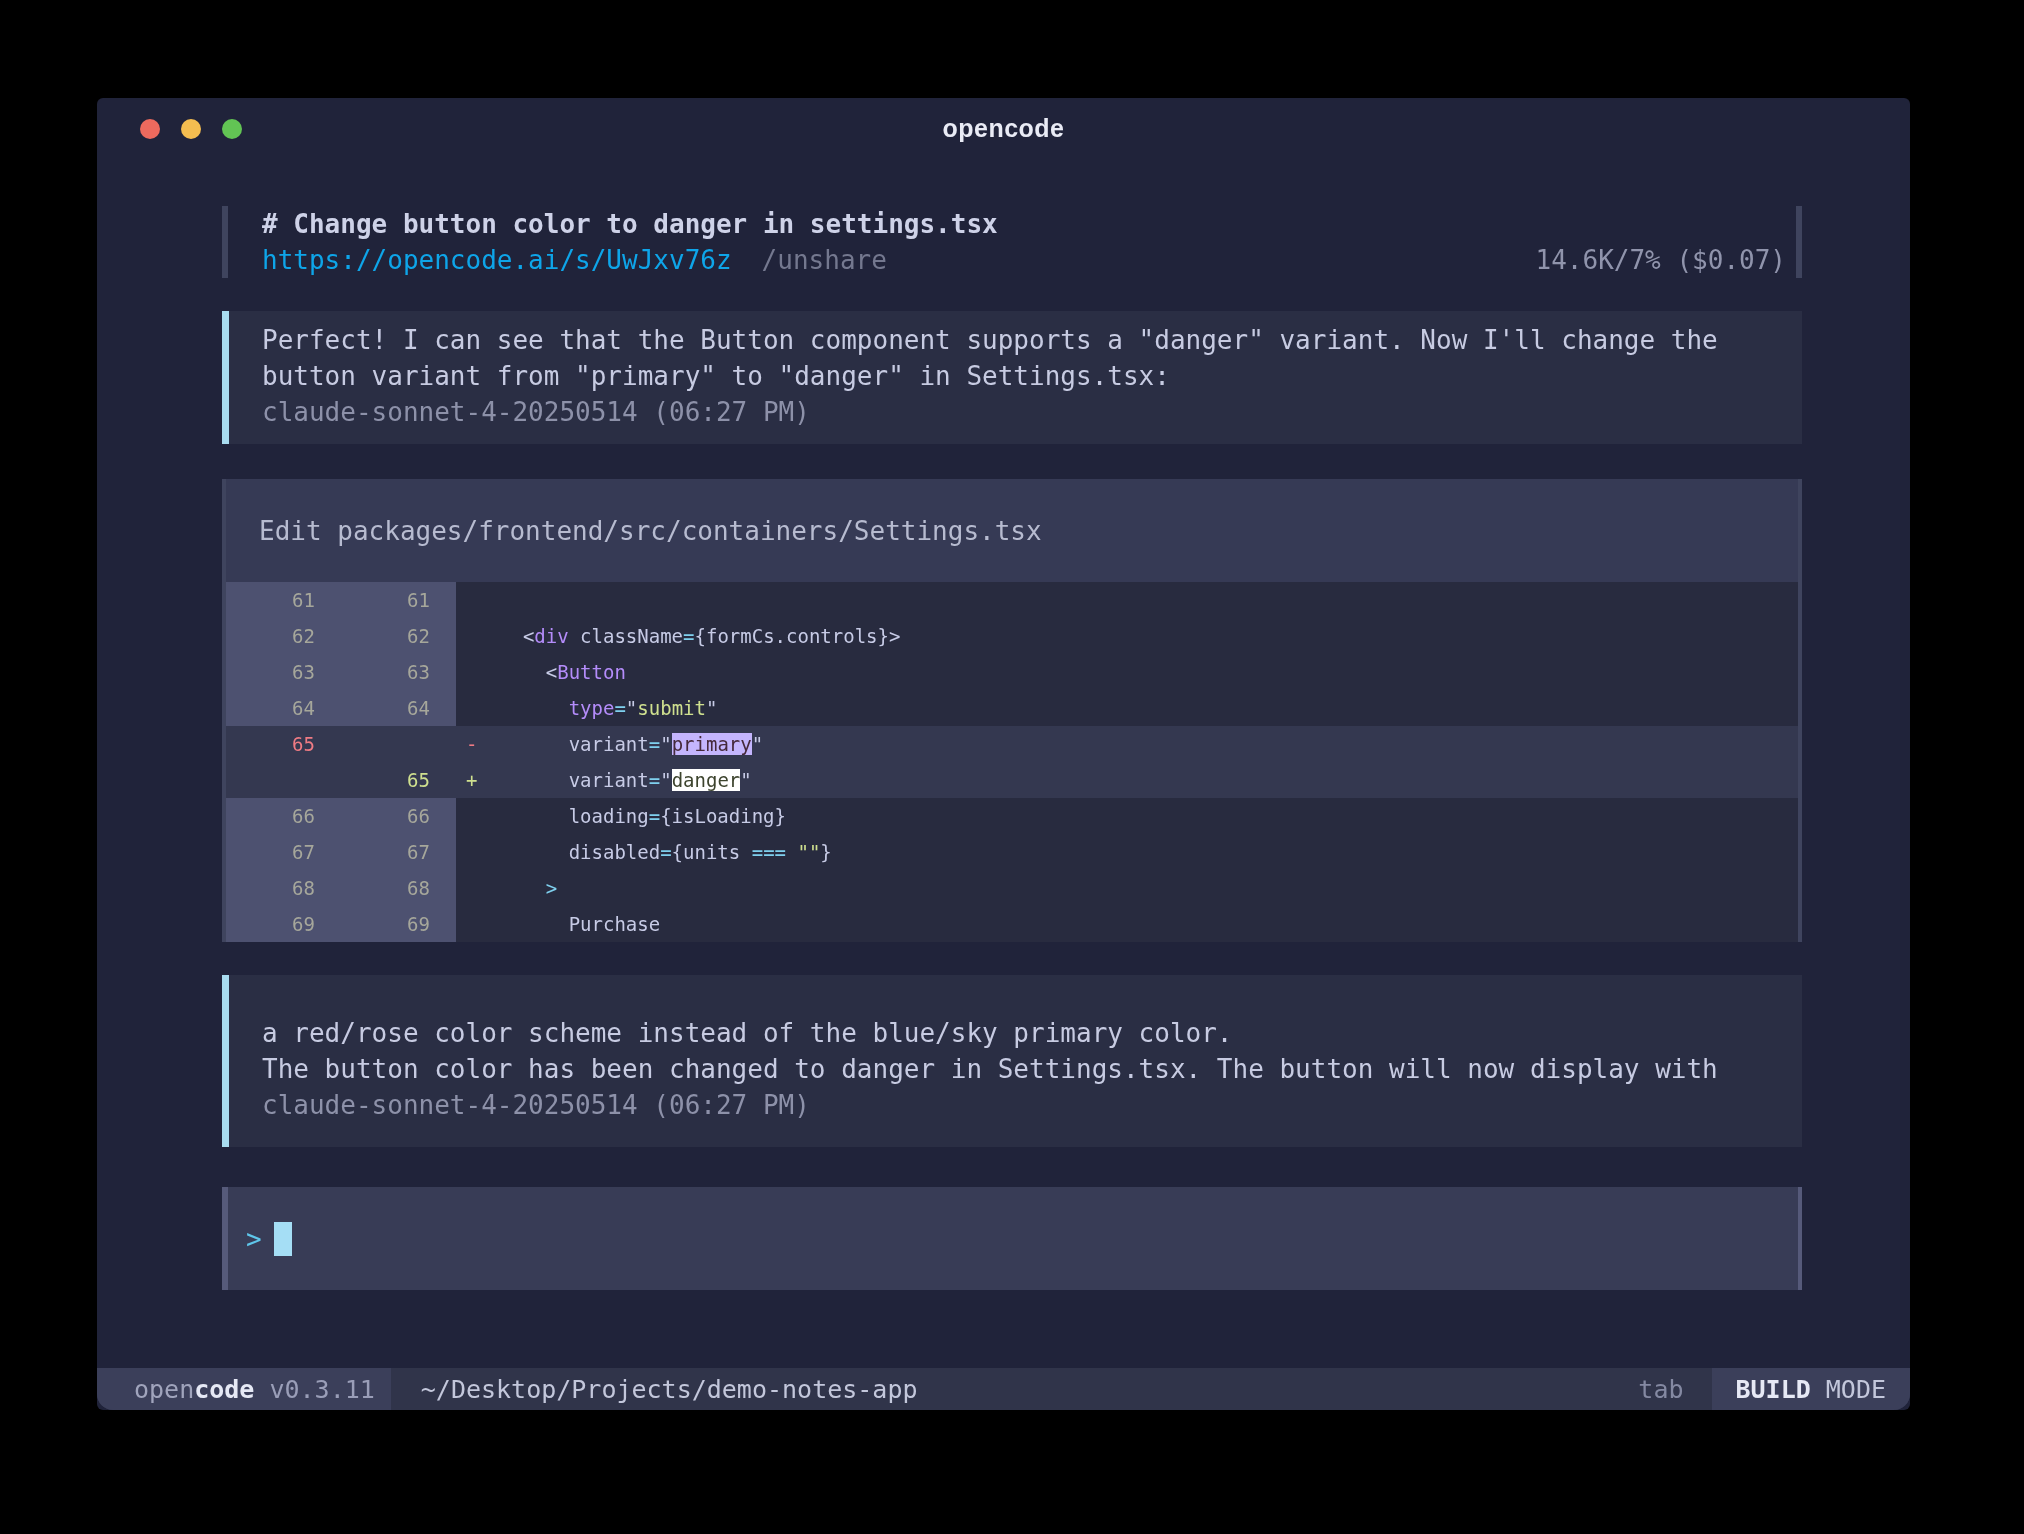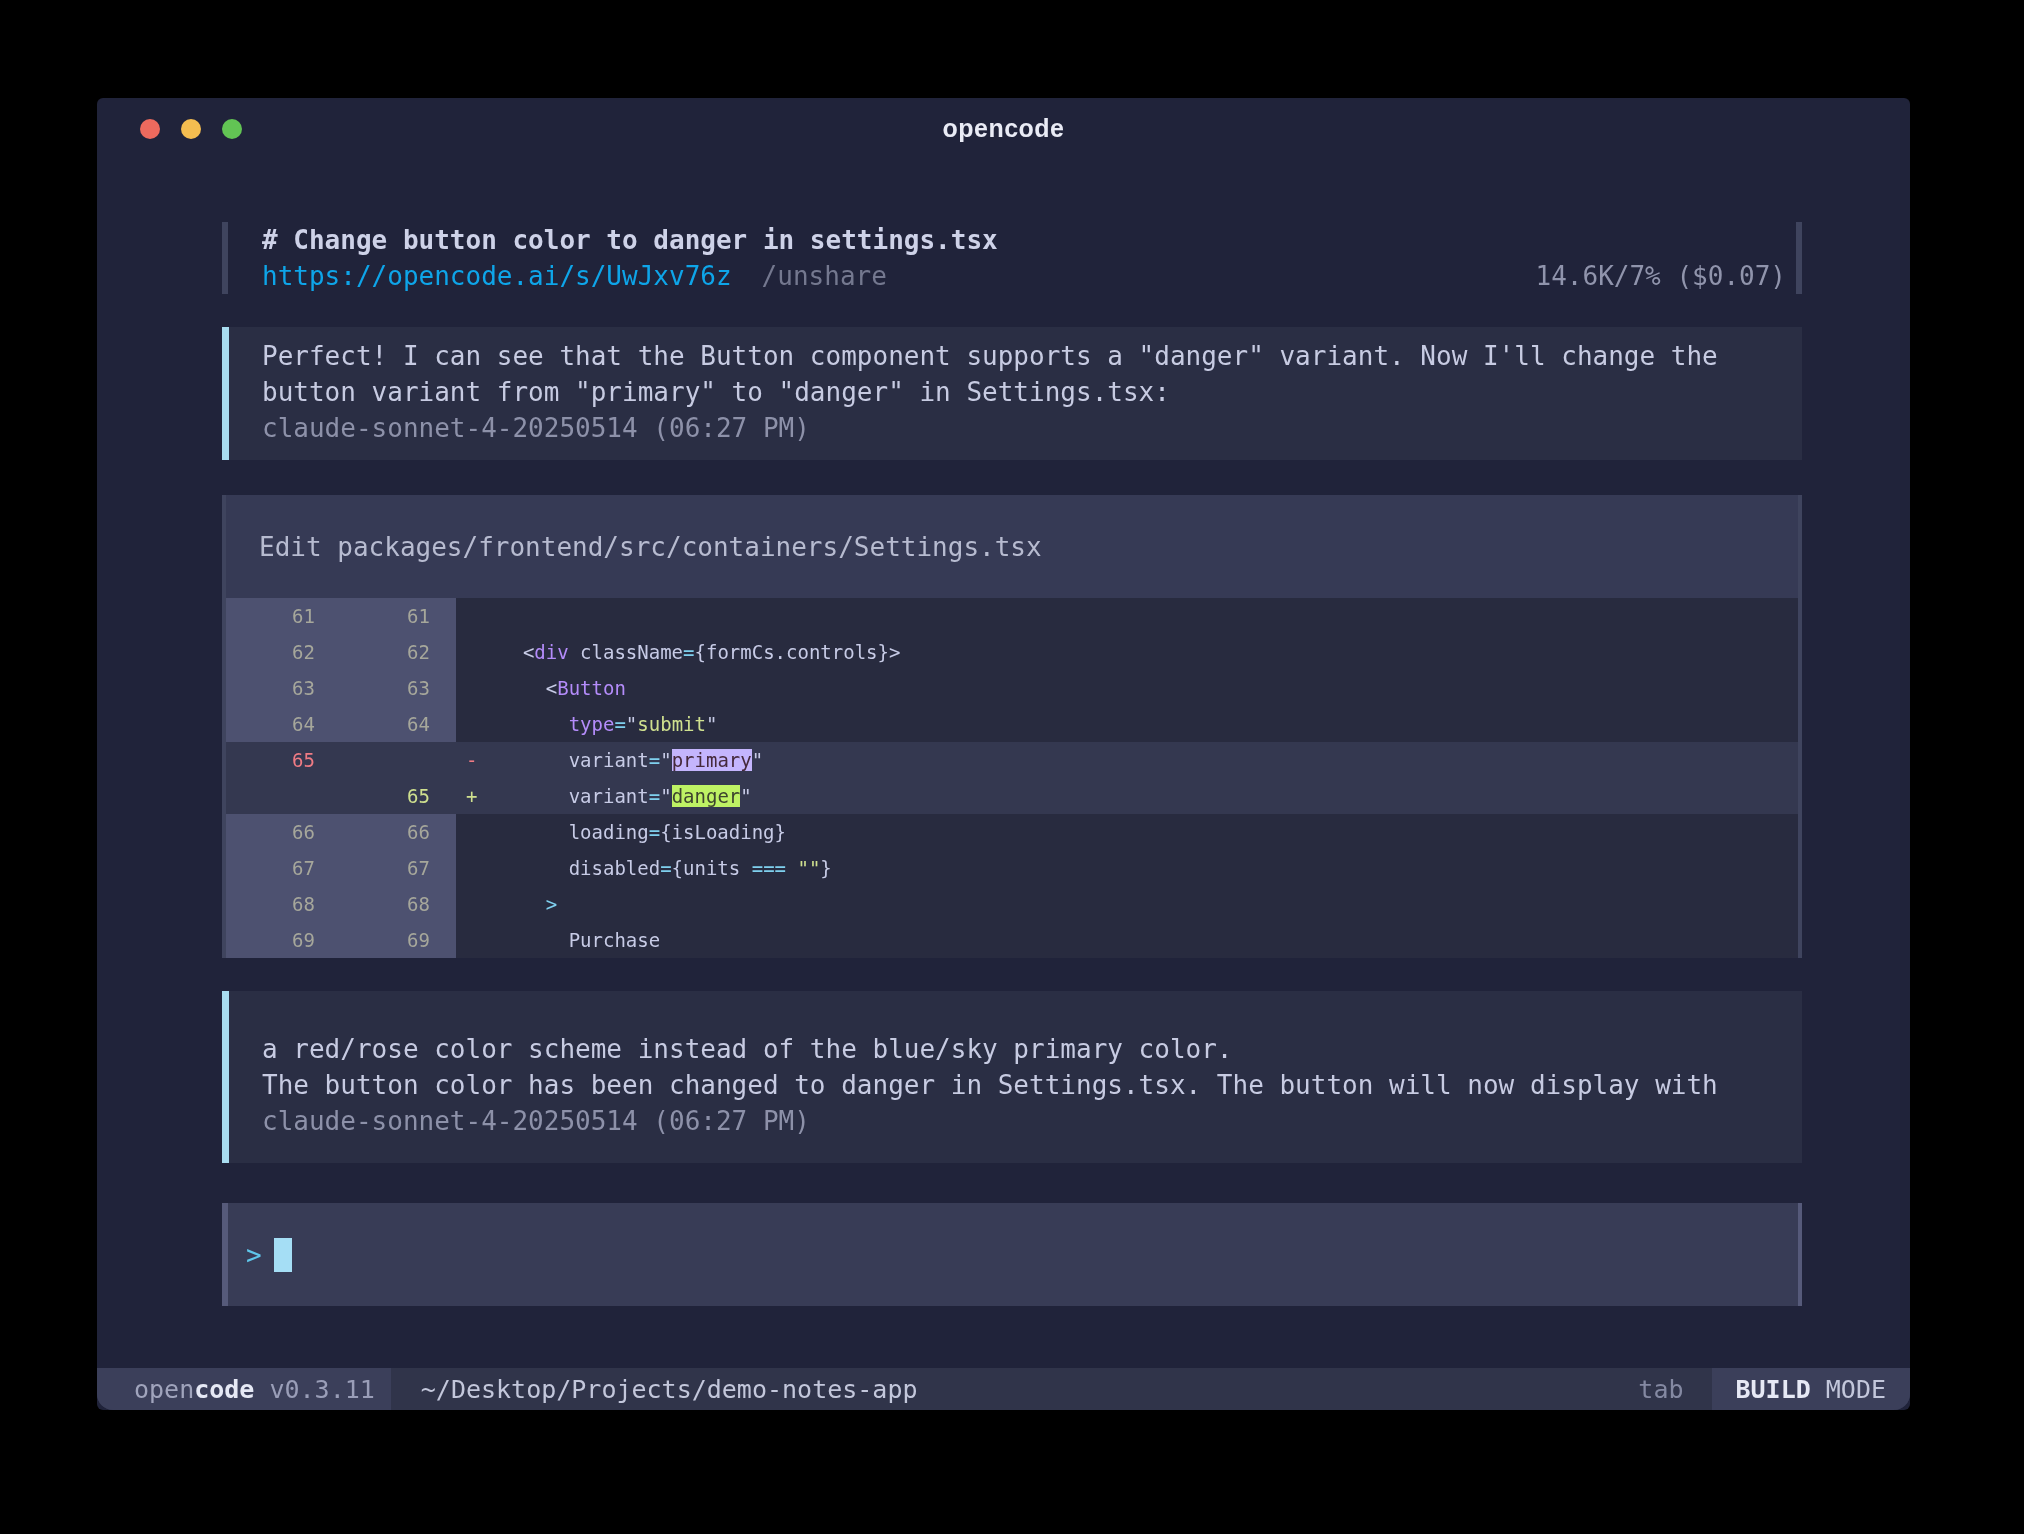--- a/index.html
+++ b/index.html
@@ -15,21 +15,21 @@
   
   .titlebar { position: relative; height: 60px; display: flex; align-items: center; justify-content: center; }
   .lights { position: absolute; left: 43px; top: 21px; display: flex; gap: 21px; }
   .light { width: 20px; height: 20px; border-radius: 50%; }
   .light.red { background: #ed6a5e; }
   .light.yellow { background: #f4bd50; }
   .light.green { background: #62c454; }
   .win-title { font-family: "Liberation Sans", sans-serif; font-weight: bold; font-size: 25px; color: #e9ebf5; letter-spacing: .5px; }
 
   
-  .content { position: absolute; left: 125px; top: 124px; width: 1580px; }
+  .content { position: absolute; left: 125px; top: 108px; width: 1580px; }
 
   .hdr-block {
     border-left: 6px solid #3f445e; border-right: 6px solid #3f445e;
     padding: 0 10px 0 34px; height: 72px;
   }
   .hdr-title { font-size: 26px; line-height: 36px; font-weight: bold; color: #ced2e8; }
   .hdr-sub { display: flex; justify-content: space-between; font-size: 26px; line-height: 36px; }
   .hdr-url { color: #0ea5e9; }
   .hdr-unshare { color: #74788f; margin-left: 30px; }
   .hdr-tokens { color: #9094ac; }
@@ -54,21 +54,21 @@
   .drow.ctx .gut { background: #4d5170; }
   .drow.del, .drow.add { background: #343850; }
   .drow.del .gnum.old, .drow.del .mark { color: #ef7b84; }
   .drow.add .gnum.new, .drow.add .mark { color: #cfe08f; }
   .mark { width: 44px; flex: none; padding-left: 10px; }
   .codeline { white-space: pre; color: #c7cbe6; }
   .codeline .k { color: #b48cfa; }
   .codeline .o { color: #7fd0ee; }
   .codeline .s { color: #cfe08f; }
   .codeline .hd { background: #c4b5fd; color: #45293b; }
-  .codeline .ha { background: #bef264; color: #3d442e; }
+  .codeline .ha { background: #ffffff; color: #3d442e; }
 
   
   .input-block {
     margin-top: 40px; background: #383c56; height: 103px;
     border-left: 6px solid #565a7a; border-right: 4px solid #565a7a;
     display: flex; align-items: center; padding-left: 18px;
   }
   .prompt { color: #5fc6ea; font-size: 26px; }
   .cursor { width: 18px; height: 34px; background: #a5def5; margin-left: 12px; }
 

